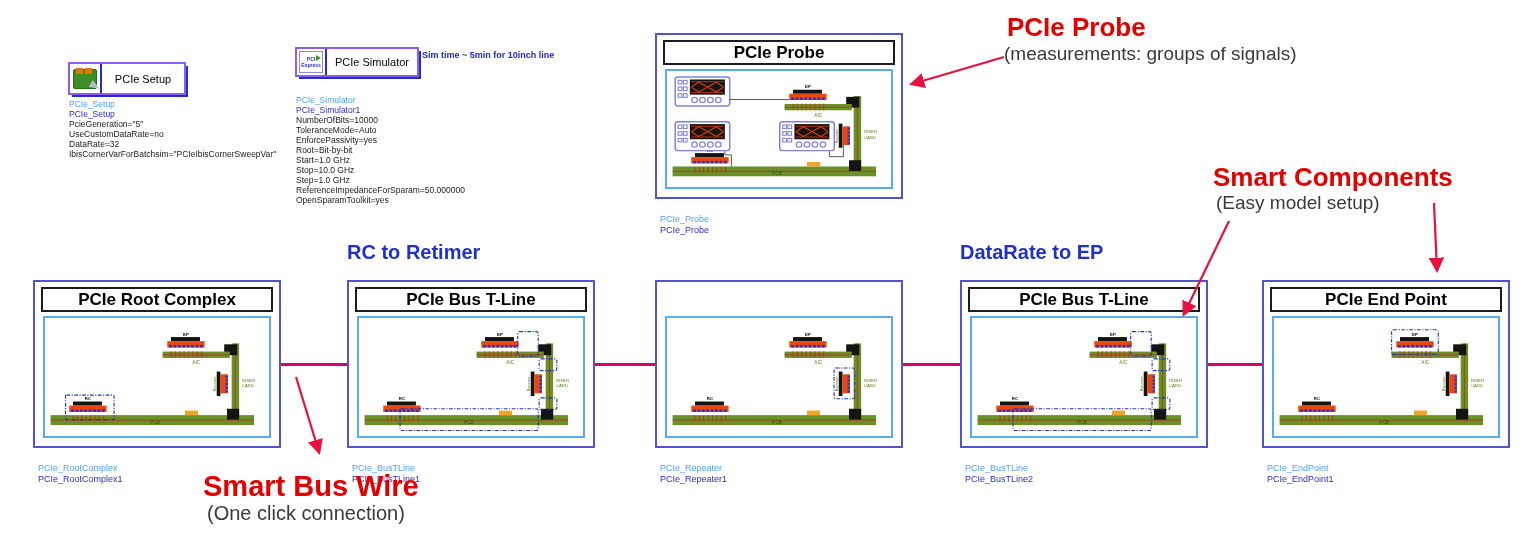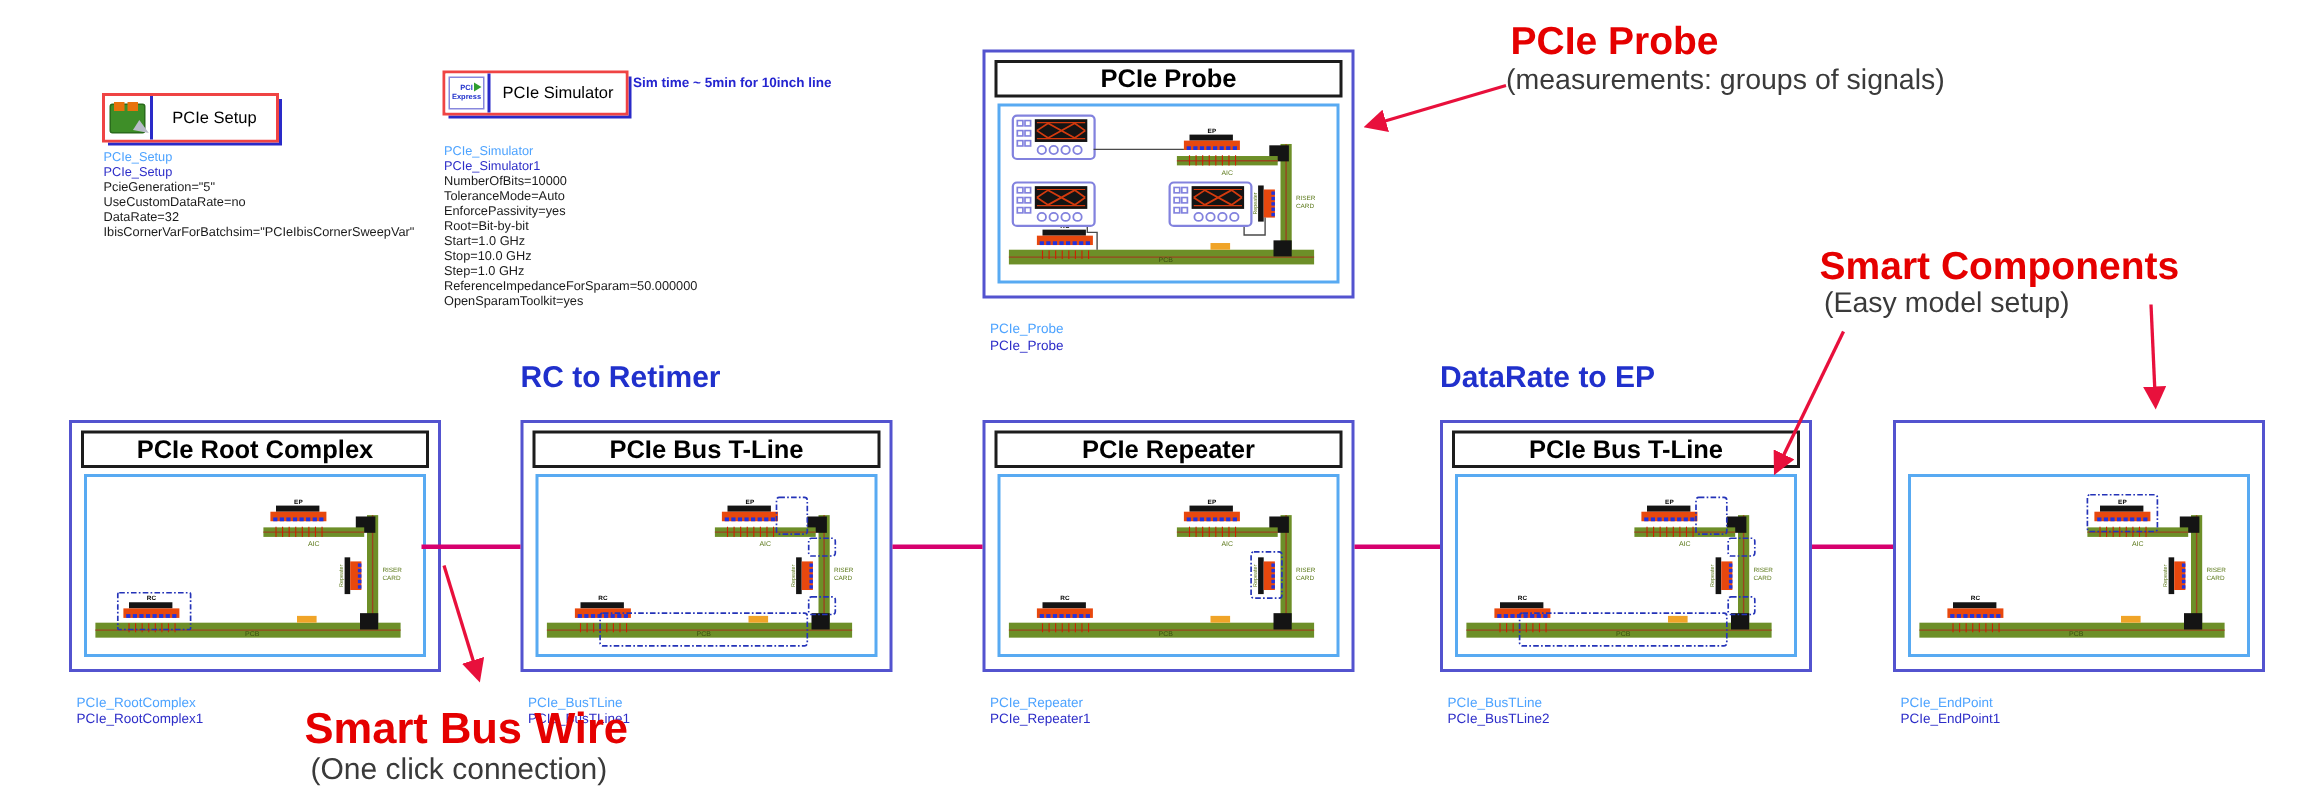--- a/index.html
+++ b/index.html
@@ -32,21 +32,21 @@
   .wire{position:absolute;height:2.5px;background:#d6006e;}
   .heading{position:absolute;width:248px;text-align:left;font-size:20px;
            font-weight:bold;color:#2030cc;white-space:nowrap;}
   .ann-title{position:absolute;font-size:26px;font-weight:bold;color:#e50000;white-space:nowrap;}
   .ann-title.big{font-size:29px;}
   .ann-sub{position:absolute;font-size:19px;color:#3a3a3a;white-space:nowrap;}
   .ann-sub.big{font-size:20px;}
   .sim-note{position:absolute;font-size:9px;font-weight:bold;color:#2525d0;white-space:nowrap;}
 
   
-  .comp-icon{position:absolute;border:2px solid #ef4444;background:#fff;
+  .comp-icon{position:absolute;border:2px solid #8b5cf6;background:#fff;
              box-shadow:3px 3px 0 -1px #2a2ac8;display:flex;box-sizing:border-box;}
   .ci-art{width:30px;display:flex;align-items:center;justify-content:center;background:#fff;}
   .ci-label{flex:1;border-left:2px solid #2a2ac8;display:flex;align-items:center;
             justify-content:center;font-size:11px;color:#000;background:#fff;white-space:nowrap;}
   .setup-art{width:22px;height:18px;background:#3e8e28;border:1px solid #2a6b1c;
              border-radius:2px;position:relative;}
   .setup-art .chip{position:absolute;width:7px;height:6px;background:#e8720c;top:-2px;}
   .setup-art .pencil{position:absolute;right:-4px;bottom:-2px;width:0;height:0;
         border-left:10px solid #b9bcc9;border-top:4px solid transparent;
         border-bottom:4px solid transparent;transform:rotate(32deg);}
@@ -224,21 +224,21 @@
   </div>
   <div class="blabel">
     <span class="l1">PCIe_Probe</span>
     <span class="l2">PCIe_Probe</span>
   </div>
 </div>
 
 <div class="heading" style="left:347px;top:241px">RC to Retimer</div>
 <div class="heading" style="left:960px;top:241px">DataRate to EP</div>
 
-<div class="block" style="left:46px;top:280px">
+<div class="block" style="left:33px;top:280px">
   <div class="titlebar">PCIe Root Complex</div>
   <div class="inner">
     <svg class="board" viewBox="0 0 240 130" preserveAspectRatio="none">
       <use href="#pcie-board"></use>
       <g class="hl">
           <rect x="22" y="85" width="52" height="27" rx="1"></rect>
         </g>
     </svg>
   </div>
   <div class="blabel">
@@ -260,21 +260,20 @@
       </g>
     </svg>
   </div>
   <div class="blabel">
     <span class="l1">PCIe_BusTLine</span>
       <span class="l2">PCIe_BusTLine1</span>
   </div>
 </div>
 
 <div class="block" style="left:655px;top:280px">
-  <div class="titlebar">PCIe Repeater</div>
   <div class="inner">
     <svg class="board" viewBox="0 0 240 130" preserveAspectRatio="none">
       <use href="#pcie-board"></use>
       <g class="hl">
           <rect x="179" y="55" width="22" height="34" rx="2"></rect>
         </g>
     </svg>
   </div>
   <div class="blabel">
     <span class="l1">PCIe_Repeater</span>
@@ -295,20 +294,21 @@
       </g>
     </svg>
   </div>
   <div class="blabel">
     <span class="l1">PCIe_BusTLine</span>
       <span class="l2">PCIe_BusTLine2</span>
   </div>
 </div>
 
 <div class="block" style="left:1262px;top:280px">
+  <div class="titlebar">PCIe End Point</div>
   <div class="inner">
     <svg class="board" viewBox="0 0 240 130" preserveAspectRatio="none">
       <use href="#pcie-board"></use>
       <g class="hl">
           <rect x="126" y="13" width="50" height="27" rx="2"></rect>
         </g>
     </svg>
   </div>
   <div class="blabel">
     <span class="l1">PCIe_EndPoint</span>

